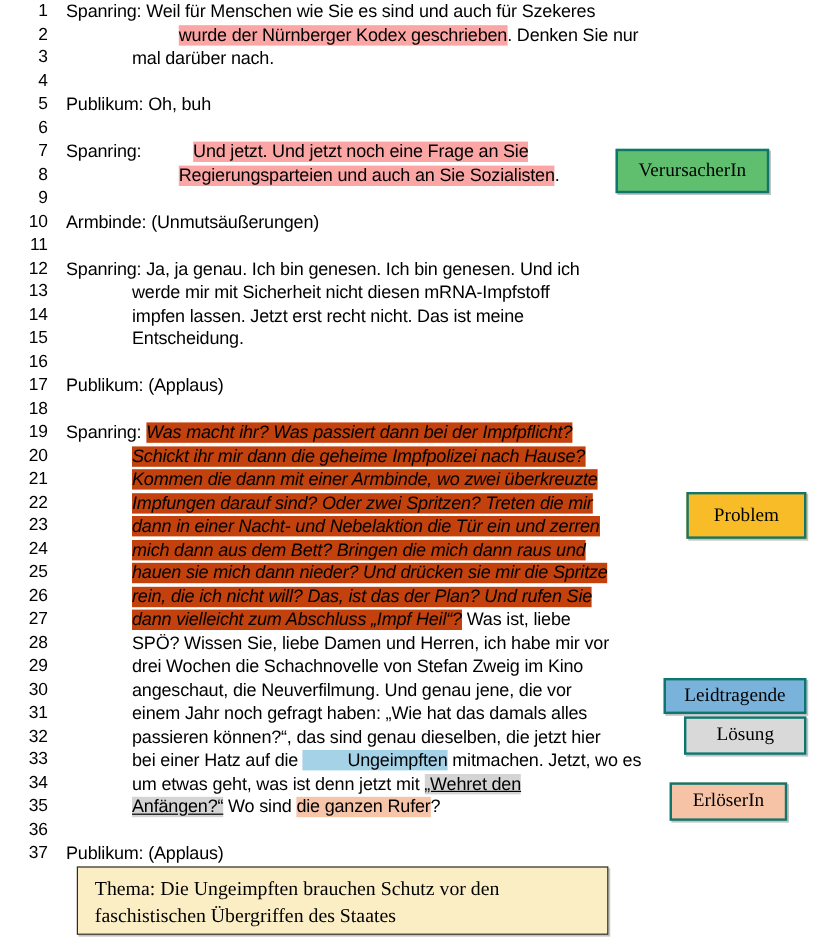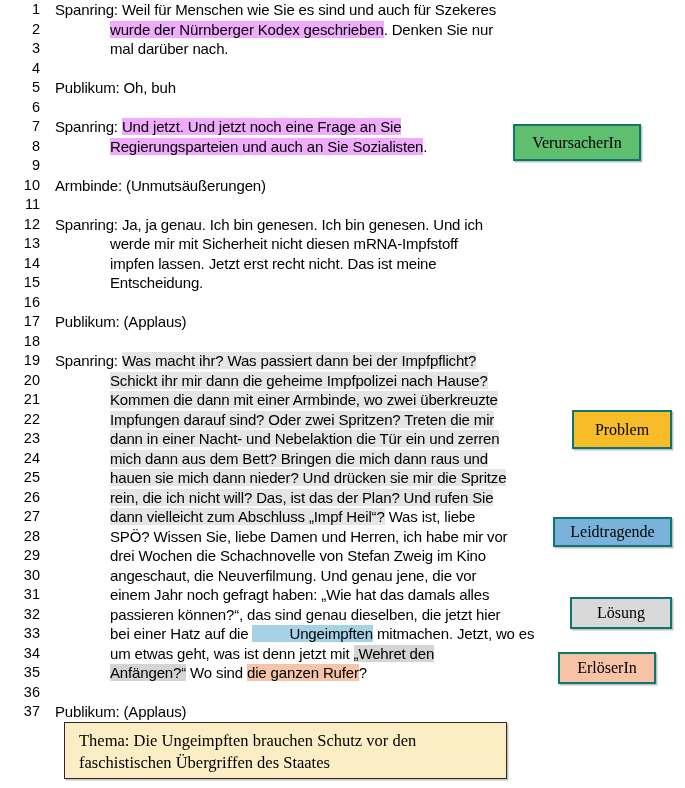--- a/index.html
+++ b/index.html
@@ -52,24 +52,24 @@
     font-size: 15px;
     line-height: 19.5px;
     letter-spacing: -0.15px;
     color: #000;
   }
   .ltext.ind {
     left: 110px;
   }
 
   
-  .hl-green  { background: #f0abfc; }
-  .hl-orange { background: #e5e5e5; }
+  .hl-green  { background: #fca5a5; margin-left: 39px; }
+  .hl-orange { background: #c2410c; font-style: italic; }
   .hl-blue   { background: #a6d2e8; padding-left: 37px; }
-  .hl-gray   { background: #d4d4d4; }
+  .hl-gray   { background: #d4d4d4; text-decoration: underline; }
   .hl-peach  { background: #f6c4a9; }
 
   
   .cbox {
     position: absolute;
     box-sizing: border-box;
     border: 2px solid #0f766e;
     font-family: "Liberation Serif", serif;
     font-size: 16px;
     color: #000;
@@ -82,21 +82,21 @@
   #box-verursacherin {
     left: 513px;  top: 124px;  width: 128px; height: 37px;
     background: #5fbf6f;
   }
   #box-problem {
     left: 572px;  top: 394px;  width: 100px; height: 39px;
     background: #f7bc27;
     margin-top: 16px;
   }
   #box-leidtragende {
-    left: 553px;  top: 517px;  width: 119px; height: 30px;
+    left: 553px;  top: 565px;  width: 119px; height: 30px;
     background: #79b3dc;
   }
   #box-loesung {
     left: 570px;  top: 597px;  width: 102px; height: 32px;
     background: #d9d9d9;
   }
   #box-erloeserin {
     left: 558px;  top: 652px;  width: 98px;  height: 32px;
     background: #f6c3a6;
   }

